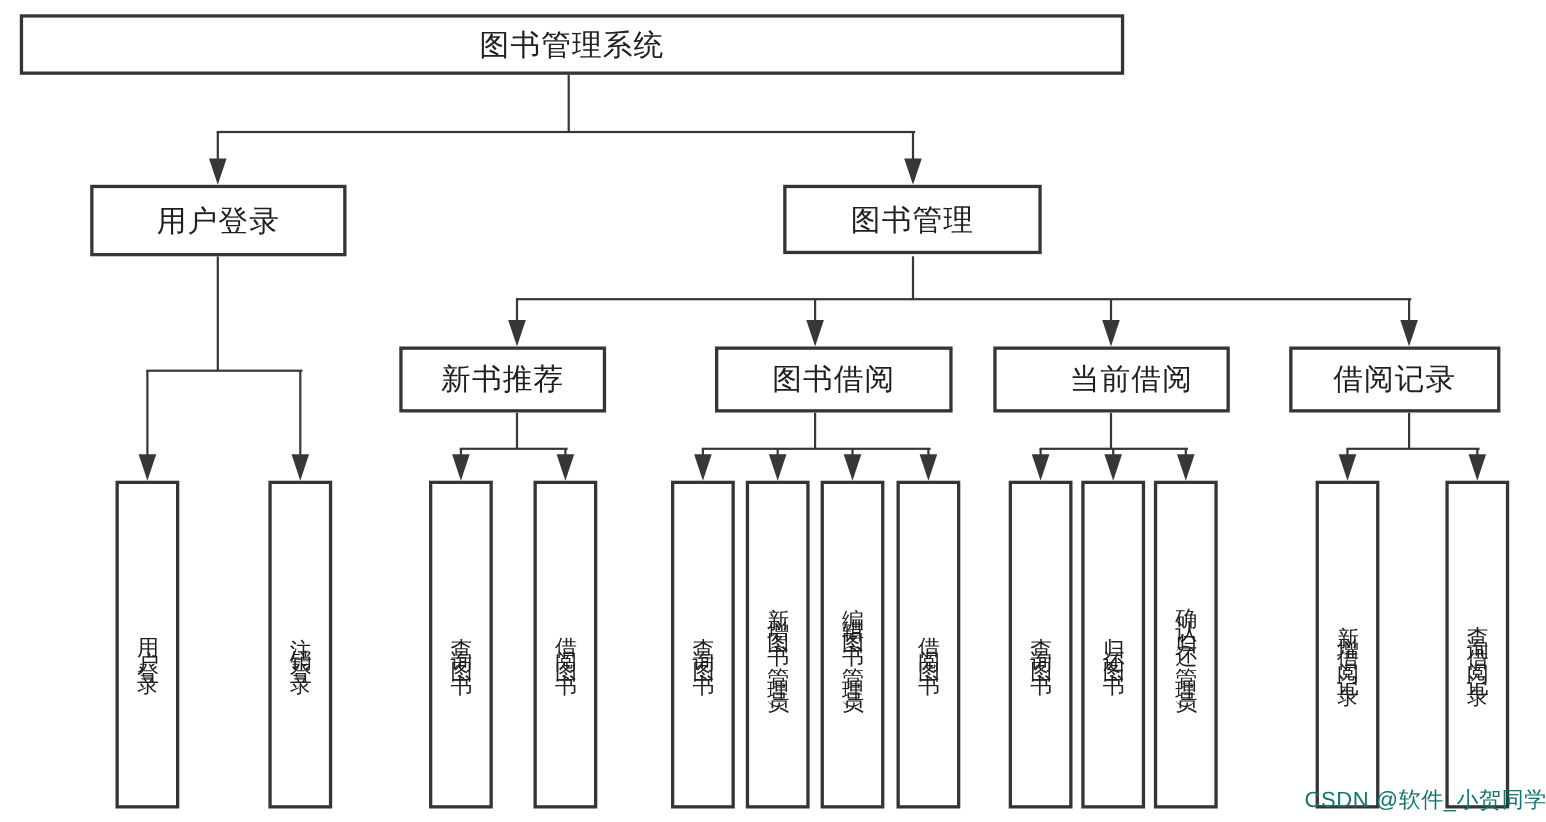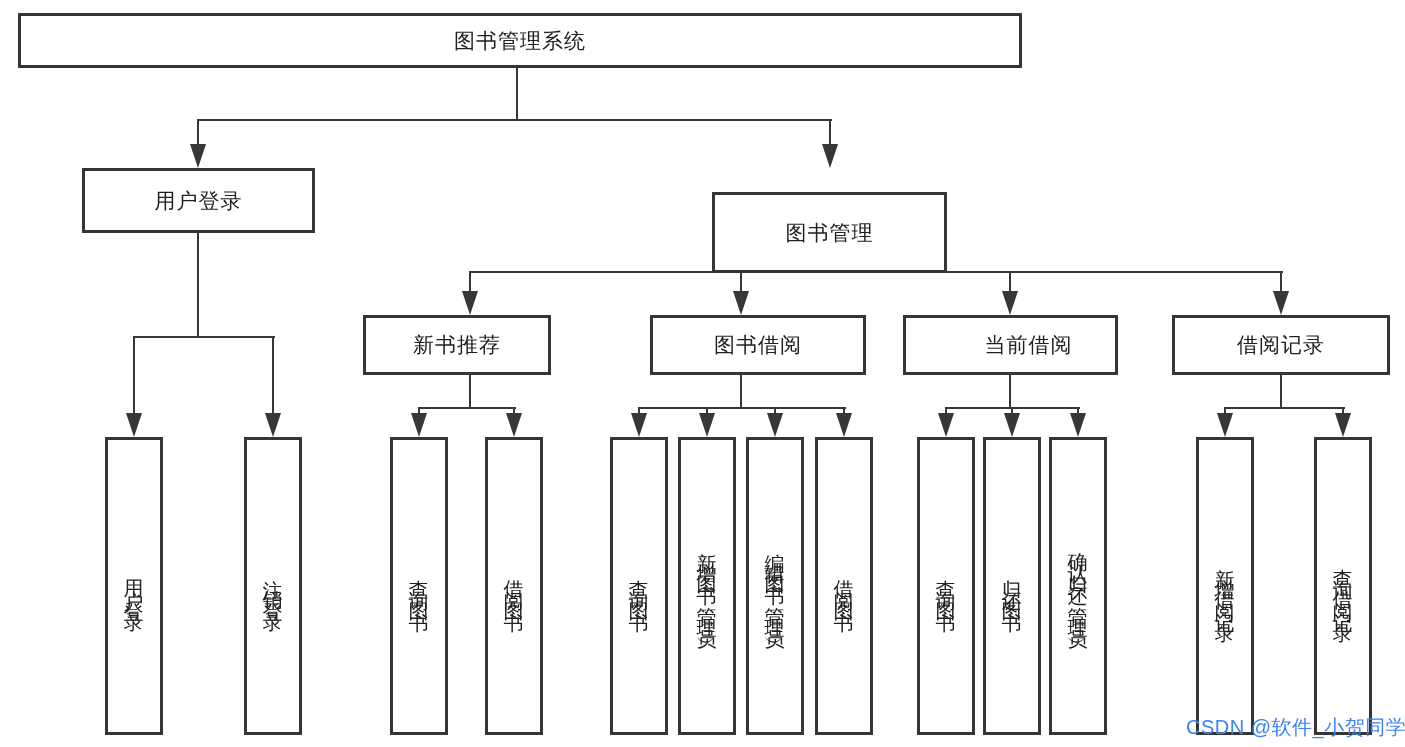--- a/index.html
+++ b/index.html
@@ -14,37 +14,37 @@
   .node {
     position: absolute;
     box-sizing: border-box;
     background: #ffffff;
     border: 3px solid #353535;
     color: #202024;
     display: grid;
     place-items: center;
     z-index: 2;
   }
-  .hnode { font-size: 21px; letter-spacing: 1px; white-space: nowrap; }
+  .hnode { font-size: 27px; letter-spacing: 1px; white-space: nowrap; }
   .vnode { width: 58px; top: 437px; height: 298px; font-size: 20px; }
   .vnode span {
     writing-mode: vertical-rl;
     text-orientation: mixed;
     letter-spacing: 11px;
     line-height: 1;
   }
   
   .n-root { left: 18px;  top: 13px;  width: 1004px; height: 55px; }
   .n-l2a  { left: 82px;  top: 168px; width: 233px;  height: 65px; }
-  .n-l2b  { left: 712px; top: 168px; width: 235px;  height: 81px; margin-top: 24px; }
+  .n-l2b  { left: 712px; top: 168px; width: 235px;  height: 63px; }
   .n-l3   { top: 315px;  height: 60px; }
   .n-l3a  { left: 363px;  width: 188px; }
   .n-l3b  { left: 650px;  width: 216px; }
   .n-l3c  { left: 903px;  width: 215px; padding-left: 36px; }
-  .n-l3d  { left: 1172px; width: 218px; }
+  .n-l3d  { left: 1172px; width: 192px; }
   .x1  { left: 105px; }  .x2  { left: 244px; }
   .x3  { left: 390px; }  .x4  { left: 485px; }
   .x5  { left: 610px; }  .x6  { left: 678px; }
   .x7  { left: 746px; }  .x8  { left: 815px; }
   .x9  { left: 917px; }  .x10 { left: 983px; }
   .x11 { left: 1049px; } .x12 { left: 1196px; }
   .x13 { left: 1314px; }
   
   .vl { position: absolute; width: 2.5px; background: #373737; z-index: 1; }
   .hl { position: absolute; height: 2.5px; background: #373737; z-index: 1; }
@@ -52,21 +52,21 @@
     position: absolute; width: 0; height: 0; z-index: 1;
     border-left: 8px solid transparent;
     border-right: 8px solid transparent;
     border-top: 24px solid #373737;
   }
   .watermark {
     position: absolute;
     left: 1186px;
     top: 714px;
     font-size: 20px;
-    color: #3b82f6;
+    color: #0f766e;
     letter-spacing: 0.5px;
     white-space: nowrap;
     z-index: 9;
   }
 </style>
 </head>
 <body>
 
 <div class="canvas">
 

